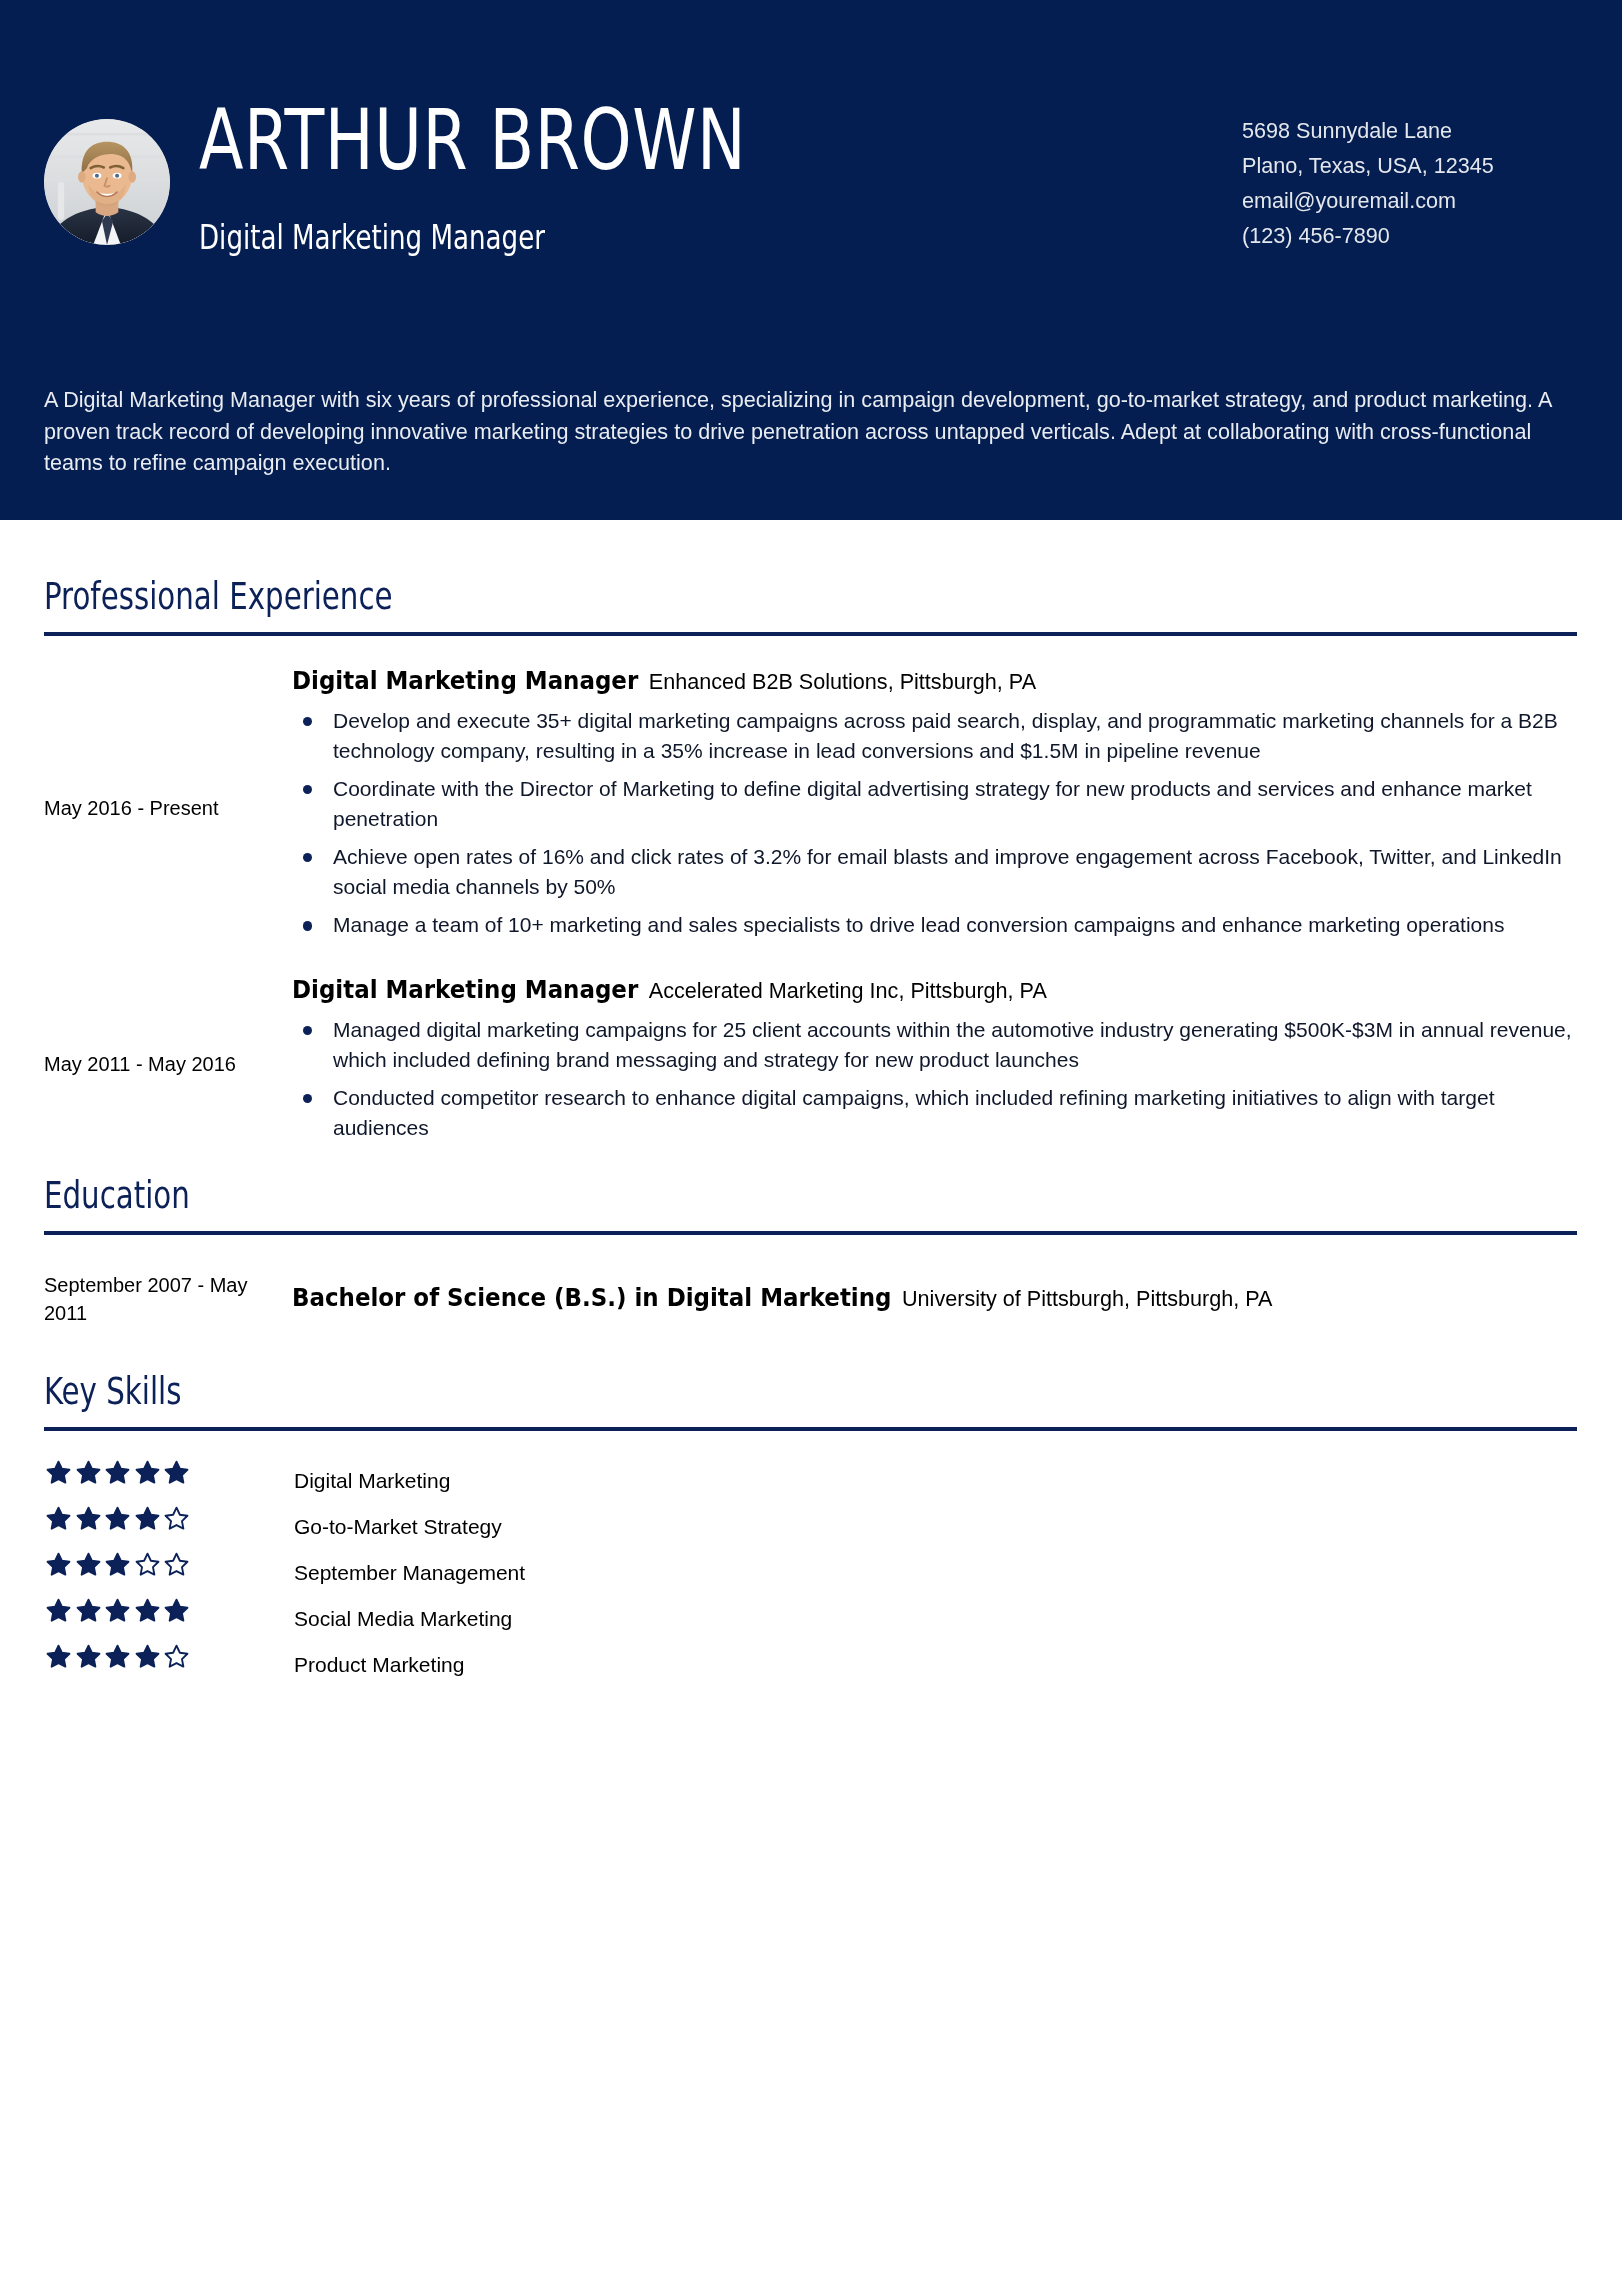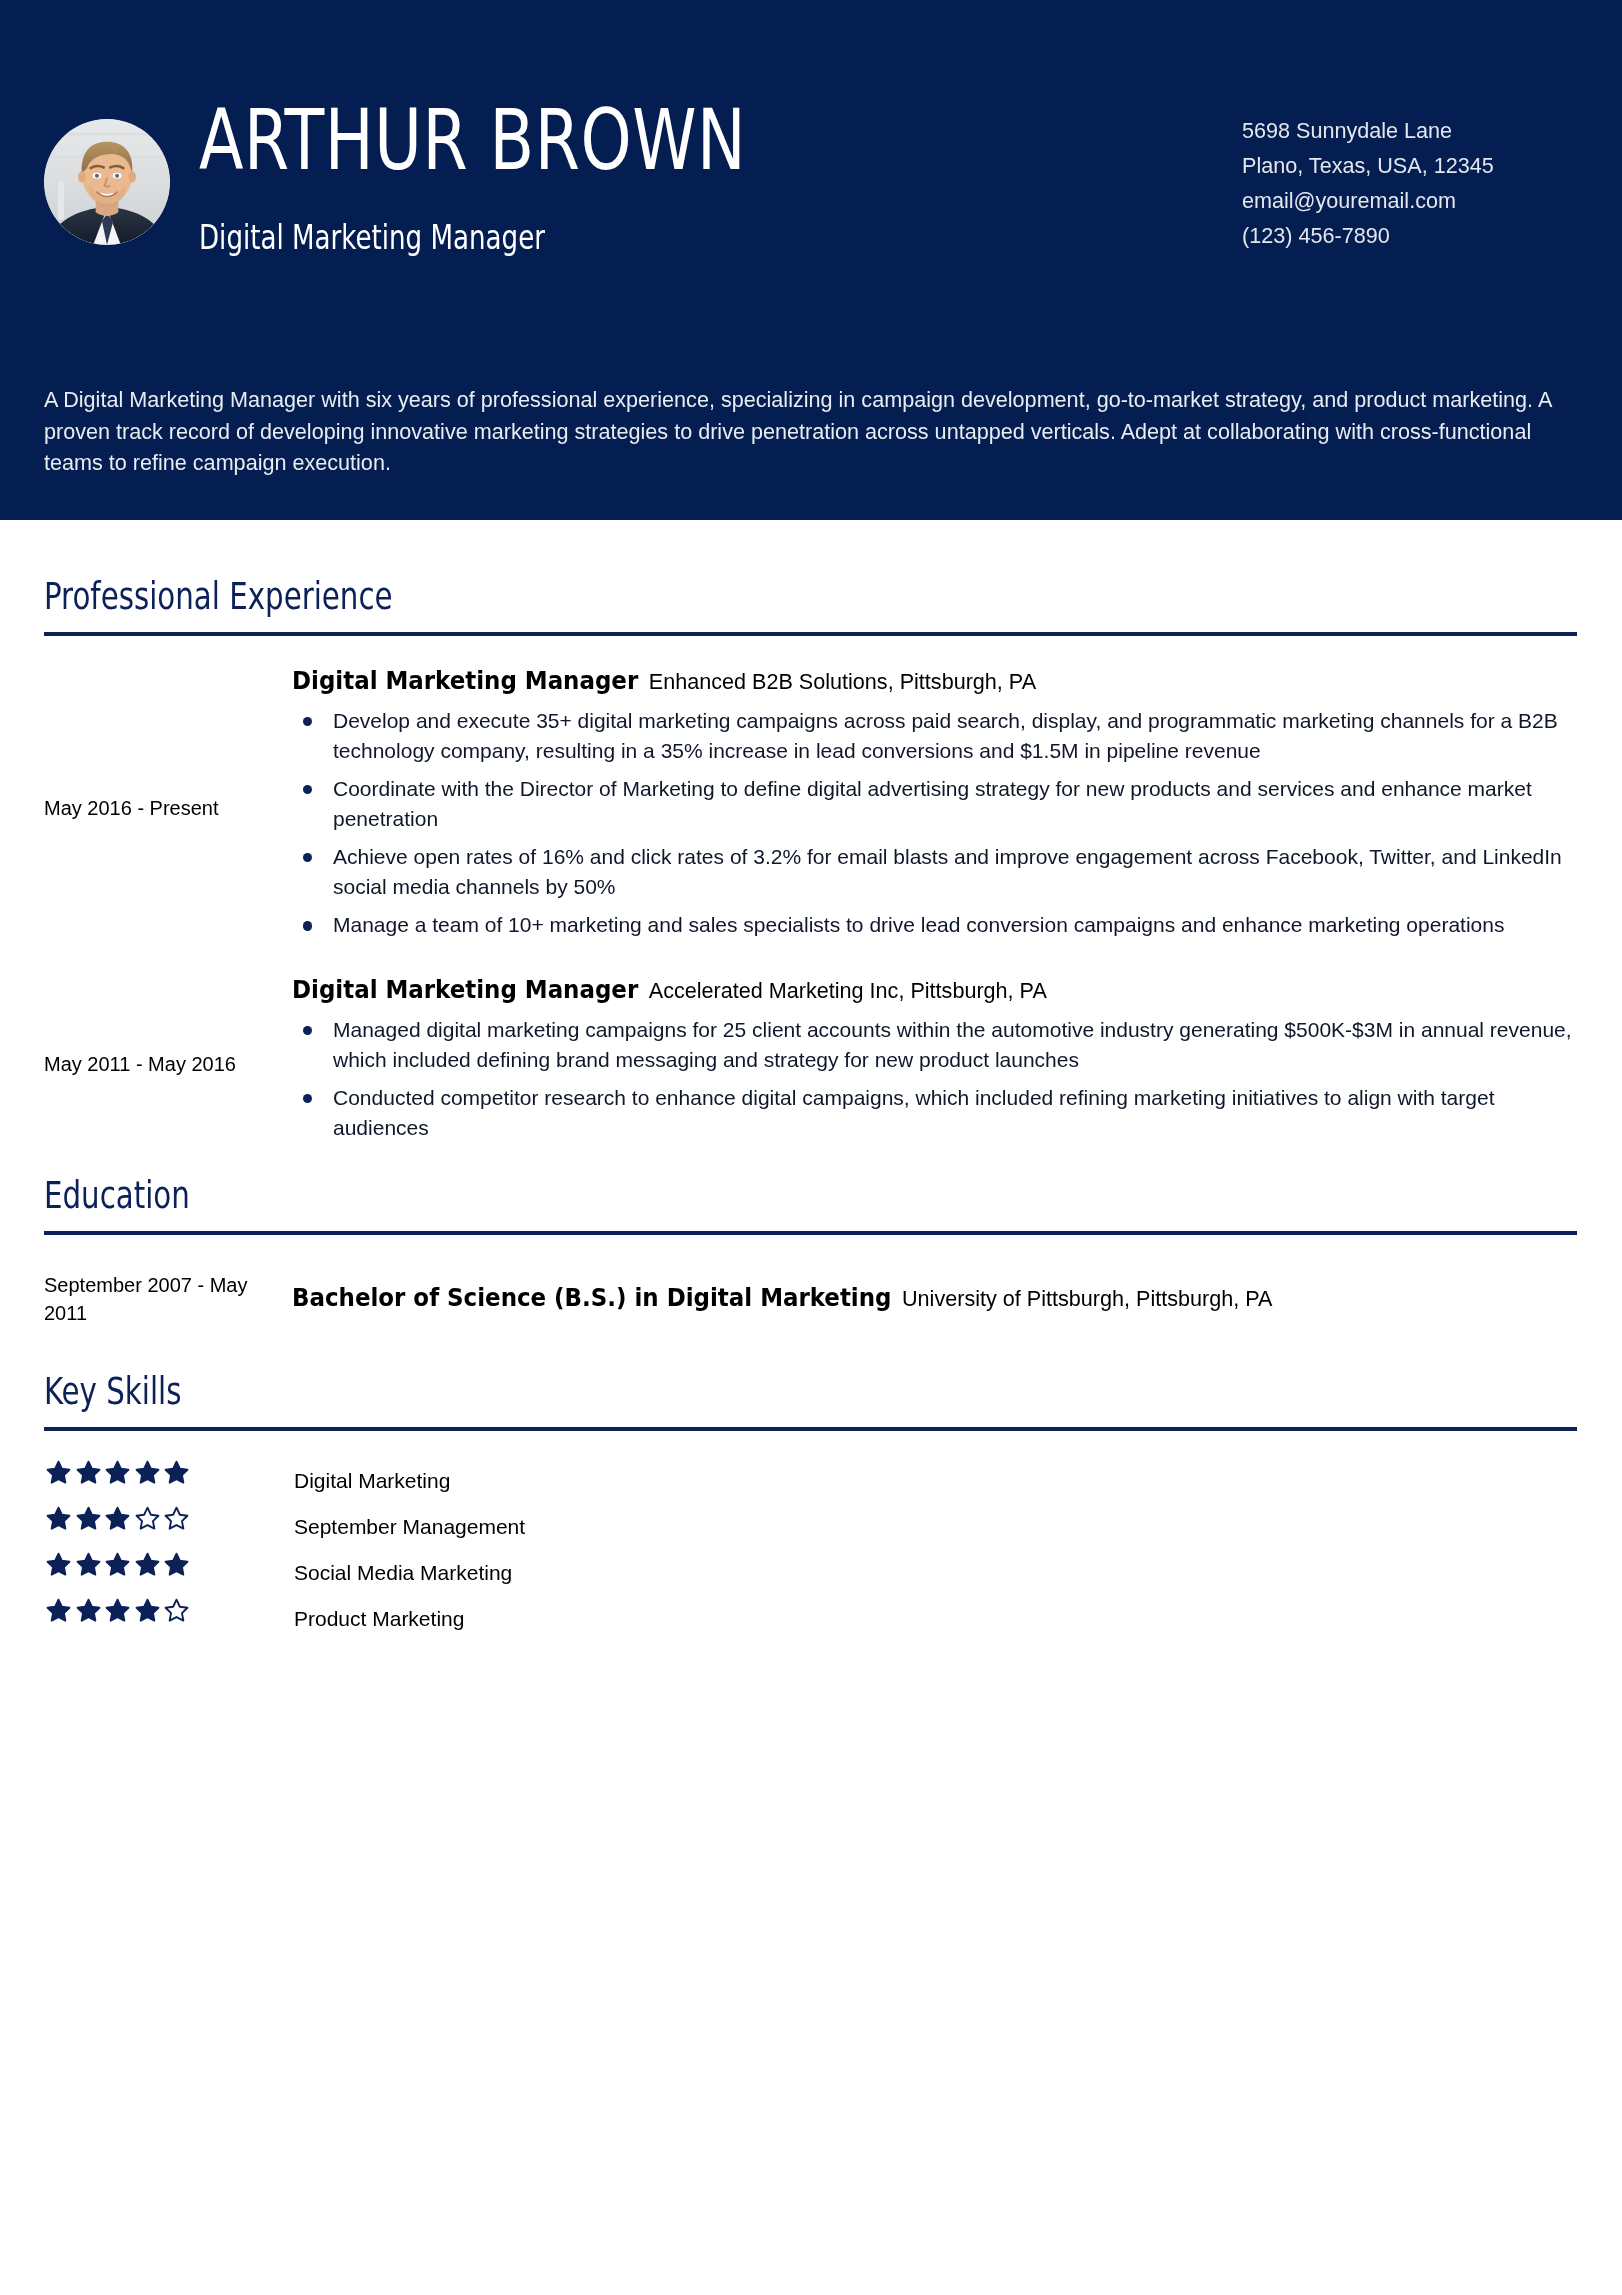--- a/index.html
+++ b/index.html
@@ -390,20 +390,40 @@
             <svg viewBox="0 0 32 32" width="25" height="25">
               <path d="M16 2.2 L20.3 11.2 L30 12.5 L23 19.4 L24.8 29 L16 24.4 L7.2 29 L9 19.4 L2 12.5 L11.7 11.2 Z" stroke="#0B2158" stroke-width="2.4" stroke-linejoin="round" fill="#0B2158"></path>
             </svg>
             <svg viewBox="0 0 32 32" width="25" height="25">
               <path d="M16 2.2 L20.3 11.2 L30 12.5 L23 19.4 L24.8 29 L16 24.4 L7.2 29 L9 19.4 L2 12.5 L11.7 11.2 Z" stroke="#0B2158" stroke-width="2.4" stroke-linejoin="round" fill="#0B2158"></path>
             </svg>
             <svg viewBox="0 0 32 32" width="25" height="25">
               <path d="M16 2.2 L20.3 11.2 L30 12.5 L23 19.4 L24.8 29 L16 24.4 L7.2 29 L9 19.4 L2 12.5 L11.7 11.2 Z" stroke="#0B2158" stroke-width="2.4" stroke-linejoin="round" fill="#0B2158"></path>
             </svg>
             <svg viewBox="0 0 32 32" width="25" height="25">
+              <path d="M16 2.2 L20.3 11.2 L30 12.5 L23 19.4 L24.8 29 L16 24.4 L7.2 29 L9 19.4 L2 12.5 L11.7 11.2 Z" stroke="#0B2158" stroke-width="2.4" stroke-linejoin="round" fill="#0B2158"></path>
+            </svg>
+            <svg viewBox="0 0 32 32" width="25" height="25">
+              <path d="M16 2.2 L20.3 11.2 L30 12.5 L23 19.4 L24.8 29 L16 24.4 L7.2 29 L9 19.4 L2 12.5 L11.7 11.2 Z" stroke="#0B2158" stroke-width="2.4" stroke-linejoin="round" fill="none"></path>
+            </svg>
+          </div>
+          <div class="skill-label">Go-to-Market Strategy</div>
+        </div>
+        <div class="skill-row">
+          <div class="stars">
+            <svg viewBox="0 0 32 32" width="25" height="25">
+              <path d="M16 2.2 L20.3 11.2 L30 12.5 L23 19.4 L24.8 29 L16 24.4 L7.2 29 L9 19.4 L2 12.5 L11.7 11.2 Z" stroke="#0B2158" stroke-width="2.4" stroke-linejoin="round" fill="#0B2158"></path>
+            </svg>
+            <svg viewBox="0 0 32 32" width="25" height="25">
+              <path d="M16 2.2 L20.3 11.2 L30 12.5 L23 19.4 L24.8 29 L16 24.4 L7.2 29 L9 19.4 L2 12.5 L11.7 11.2 Z" stroke="#0B2158" stroke-width="2.4" stroke-linejoin="round" fill="#0B2158"></path>
+            </svg>
+            <svg viewBox="0 0 32 32" width="25" height="25">
+              <path d="M16 2.2 L20.3 11.2 L30 12.5 L23 19.4 L24.8 29 L16 24.4 L7.2 29 L9 19.4 L2 12.5 L11.7 11.2 Z" stroke="#0B2158" stroke-width="2.4" stroke-linejoin="round" fill="#0B2158"></path>
+            </svg>
+            <svg viewBox="0 0 32 32" width="25" height="25">
               <path d="M16 2.2 L20.3 11.2 L30 12.5 L23 19.4 L24.8 29 L16 24.4 L7.2 29 L9 19.4 L2 12.5 L11.7 11.2 Z" stroke="#0B2158" stroke-width="2.4" stroke-linejoin="round" fill="none"></path>
             </svg>
             <svg viewBox="0 0 32 32" width="25" height="25">
               <path d="M16 2.2 L20.3 11.2 L30 12.5 L23 19.4 L24.8 29 L16 24.4 L7.2 29 L9 19.4 L2 12.5 L11.7 11.2 Z" stroke="#0B2158" stroke-width="2.4" stroke-linejoin="round" fill="none"></path>
             </svg>
           </div>
           <div class="skill-label">September Management</div>
         </div>
         <div class="skill-row">
           <div class="stars">

